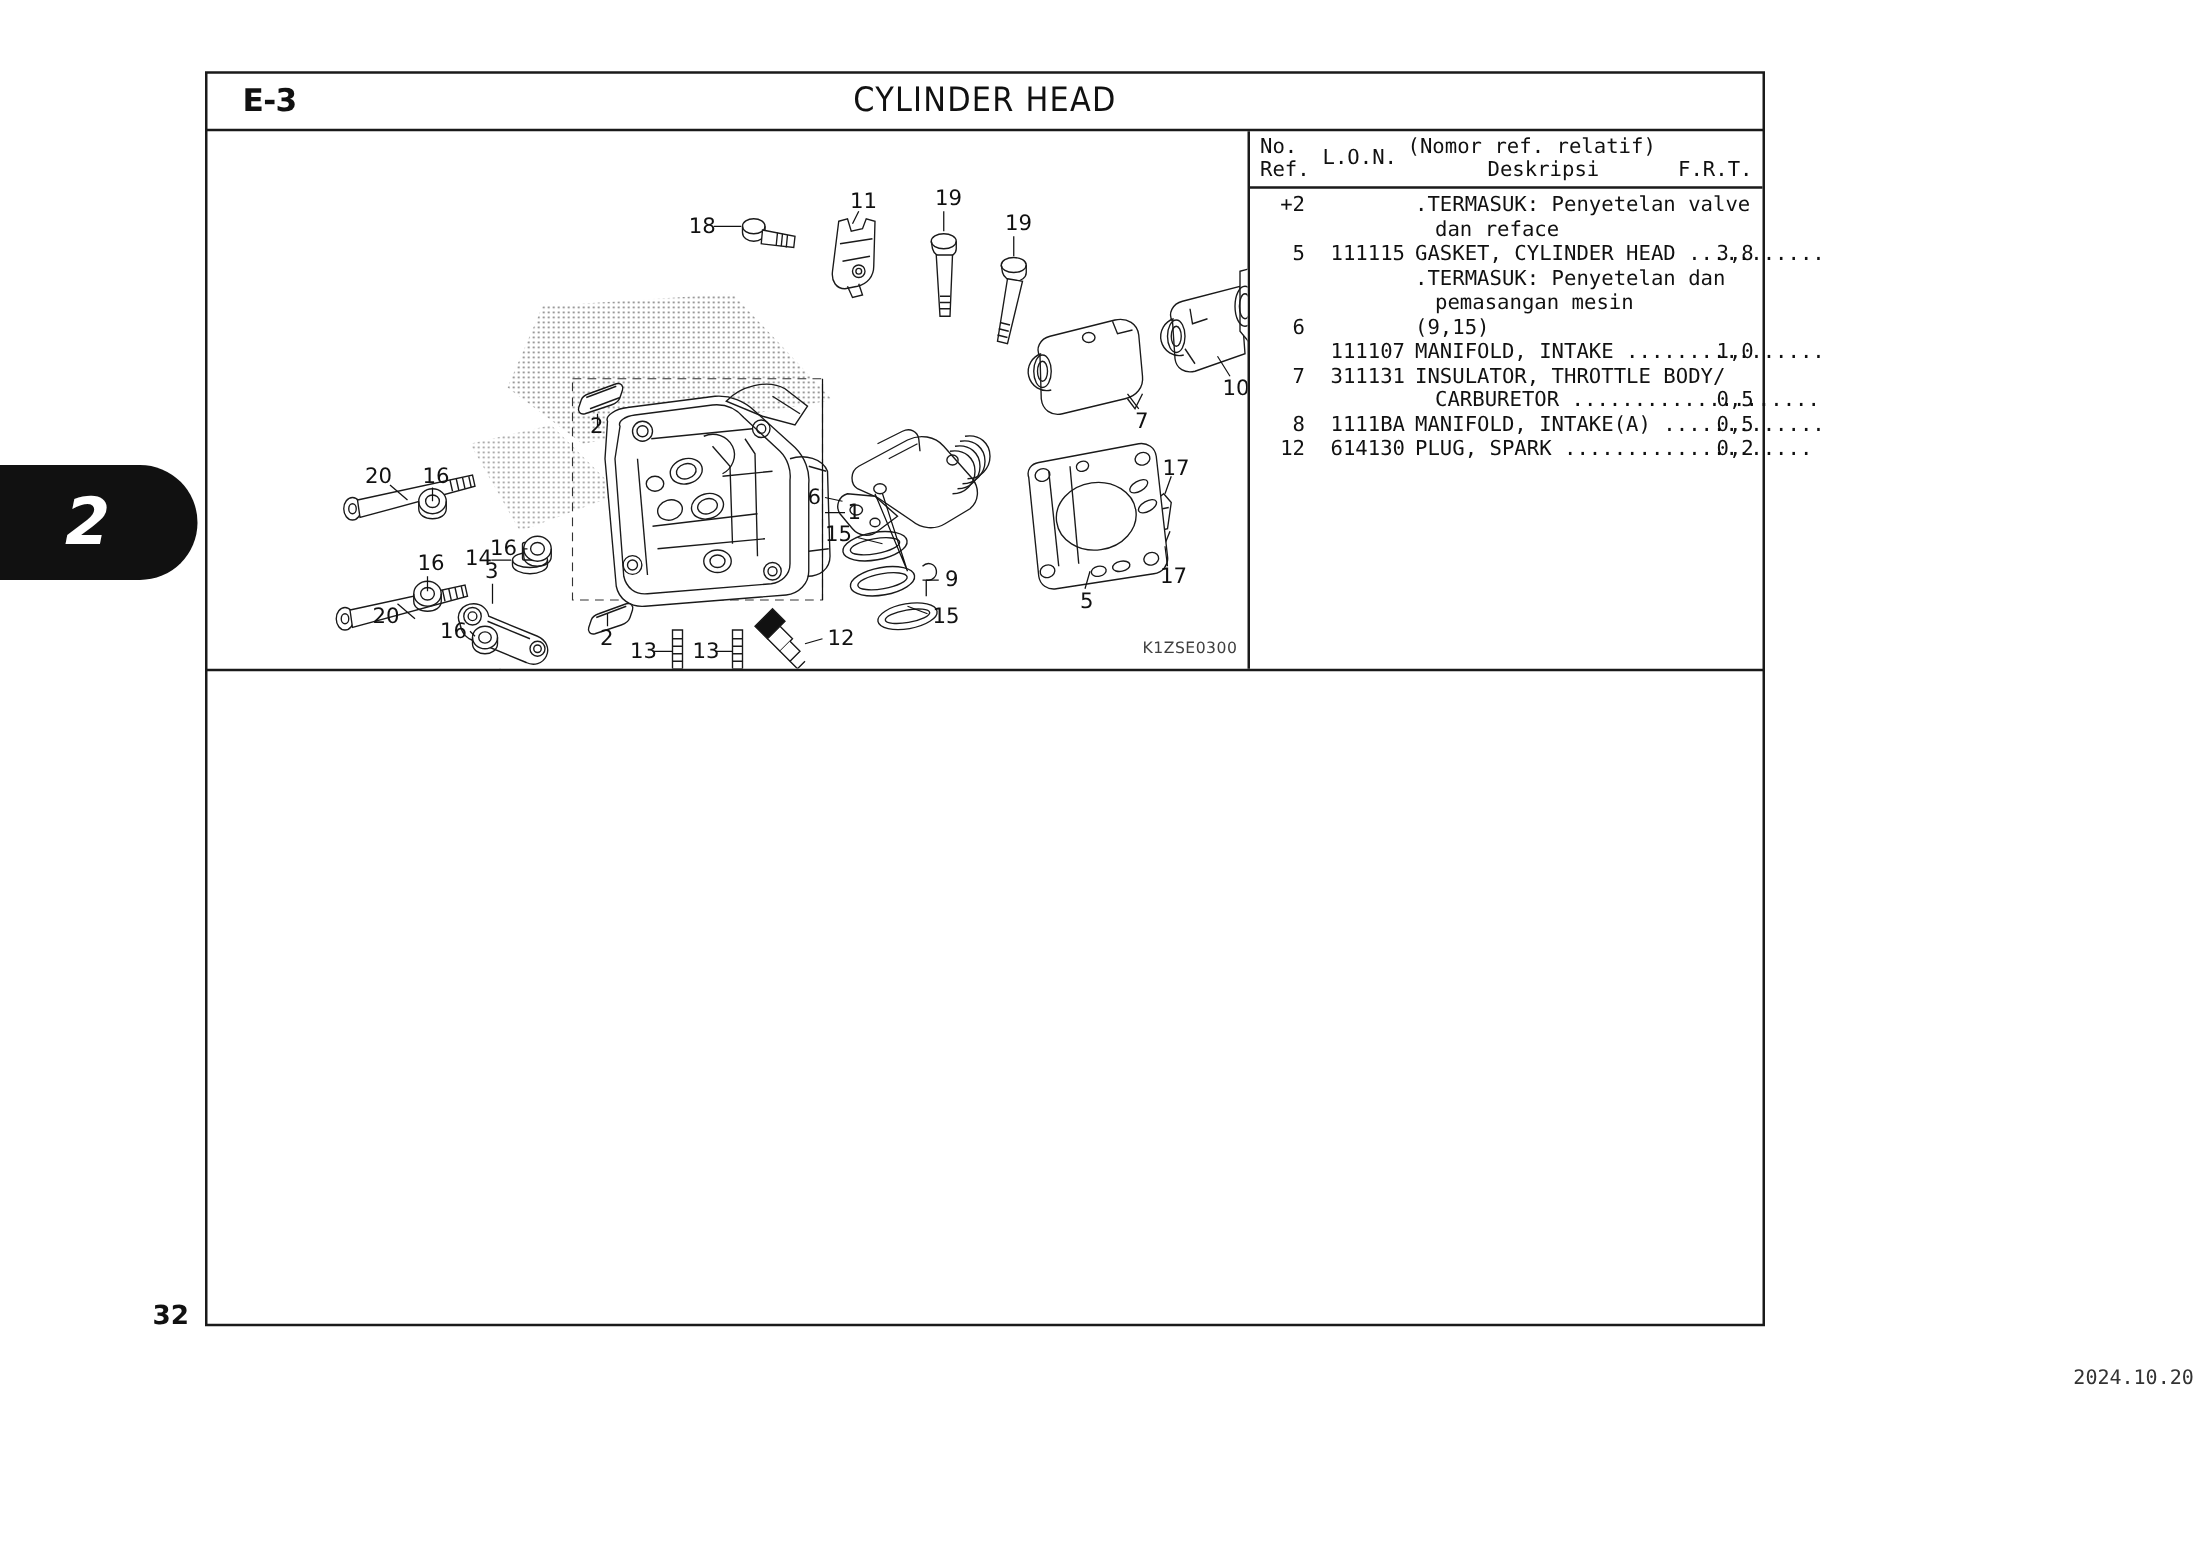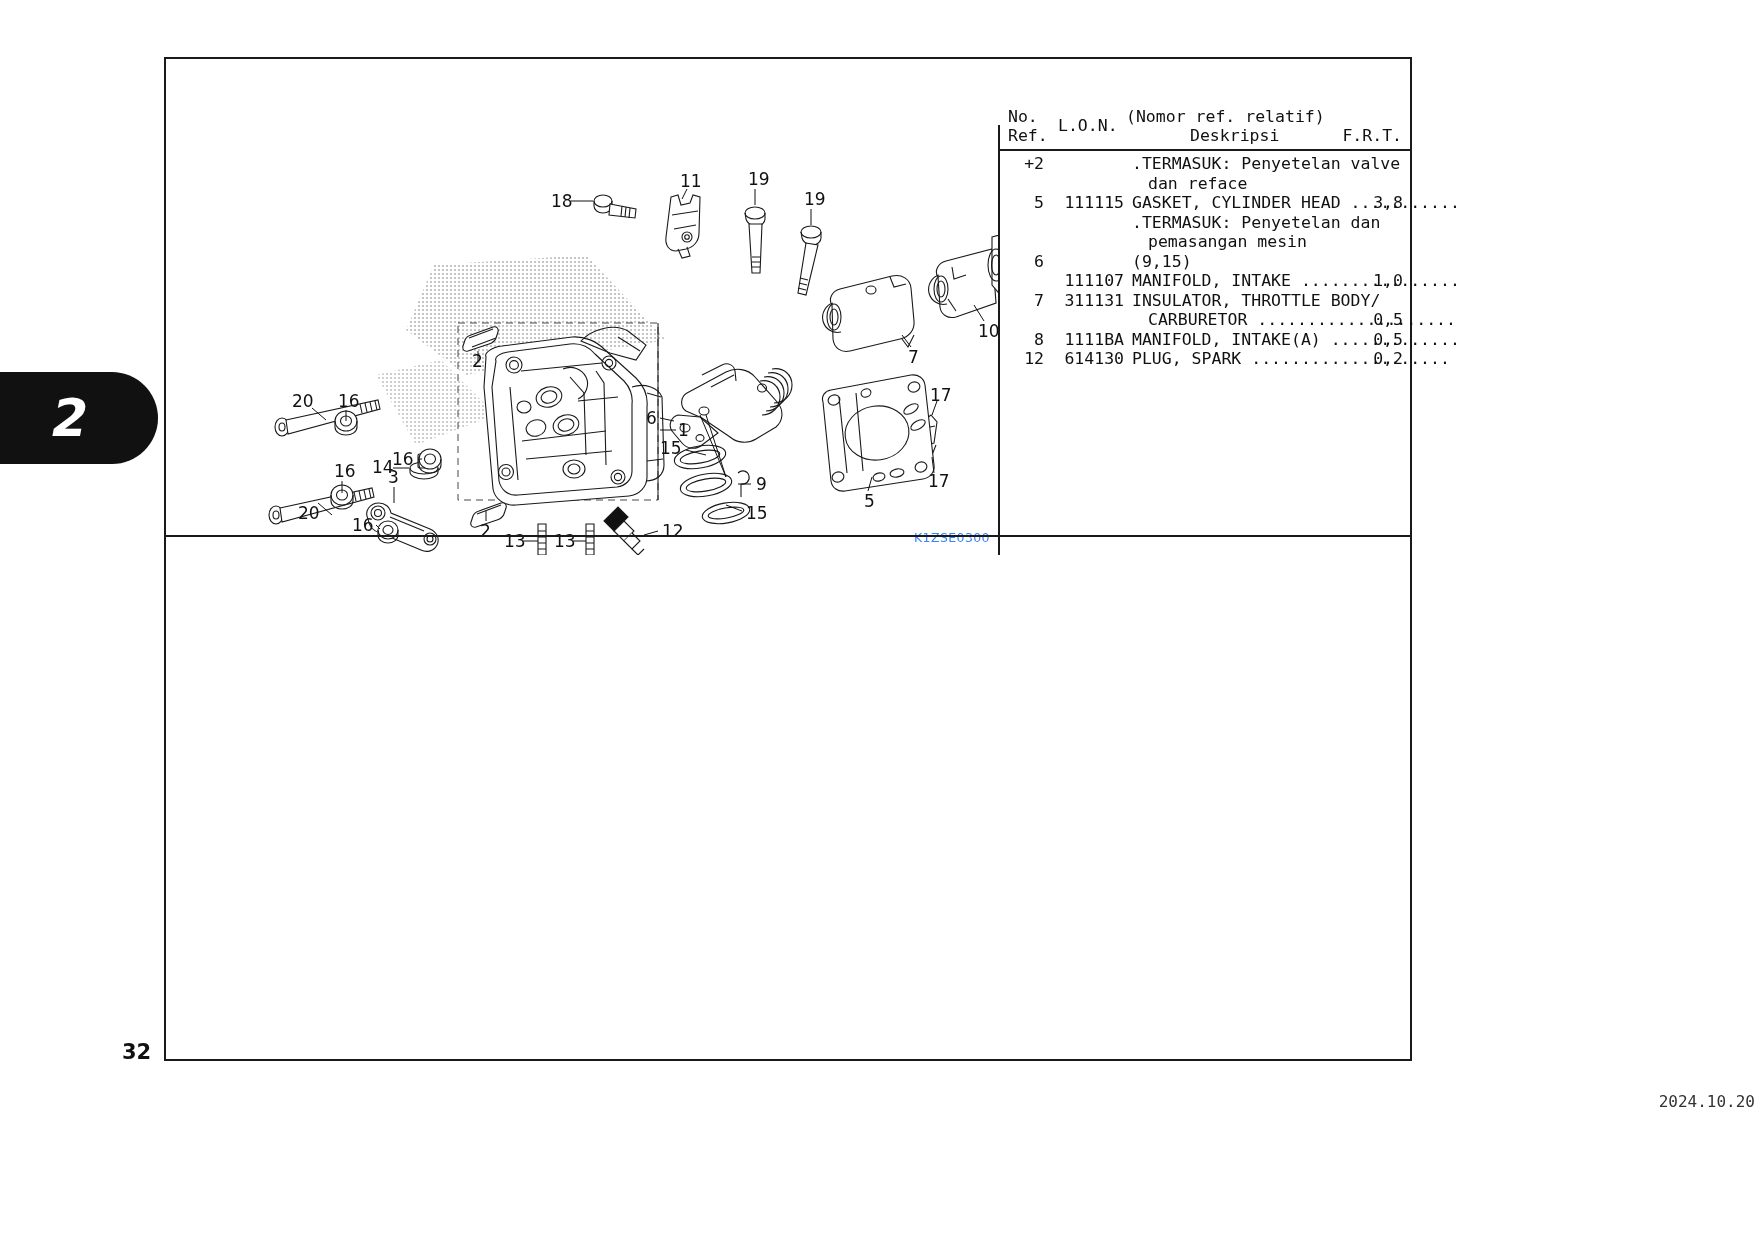--- a/index.html
+++ b/index.html
@@ -69,21 +69,20 @@
   }
   .diagram-pane {
     position: absolute;
     left: 0;
     top: 0;
     width: 834px;
     height: 430px;
     border-right: 2px solid #1a1a1a;
     box-sizing: border-box;
     overflow: hidden;
-    margin-top: 20px;
   }
   .table-pane {
     position: absolute;
     left: 834px;
     top: 0;
     width: 410px;
     height: 430px;
     box-sizing: border-box;
   }
   .divider-h {
@@ -193,34 +192,38 @@
     font-family: "DejaVu Sans", sans-serif;
     font-size: 17px;
     color: #111;
     white-space: nowrap;
   }
   .drawing-id {
     position: absolute;
     font-family: "DejaVu Sans", sans-serif;
     font-size: 12.5px;
     letter-spacing: 0.4px;
-    color: #3b82f6;
+    color: #404040;
   }
   svg.diagram {
     position: absolute;
     left: 0; top: 0;
   }
 </style>
 </head>
 <body>
 
 <div id="page">
 
   <div class="page-frame"></div>
 
+  <div class="header-band">
+    <div class="section-code">E-3</div>
+    <div class="page-title">CYLINDER HEAD</div>
+  </div>
 
   <div class="content-row">
 
     <div class="diagram-pane">
 
       <svg class="diagram" width="834" height="430" viewBox="0 0 834 430">
         <defs>
           <pattern id="dots" width="4" height="4" patternUnits="userSpaceOnUse">
             <circle cx="1" cy="1" r="0.75" fill="#555"></circle>
           </pattern>

